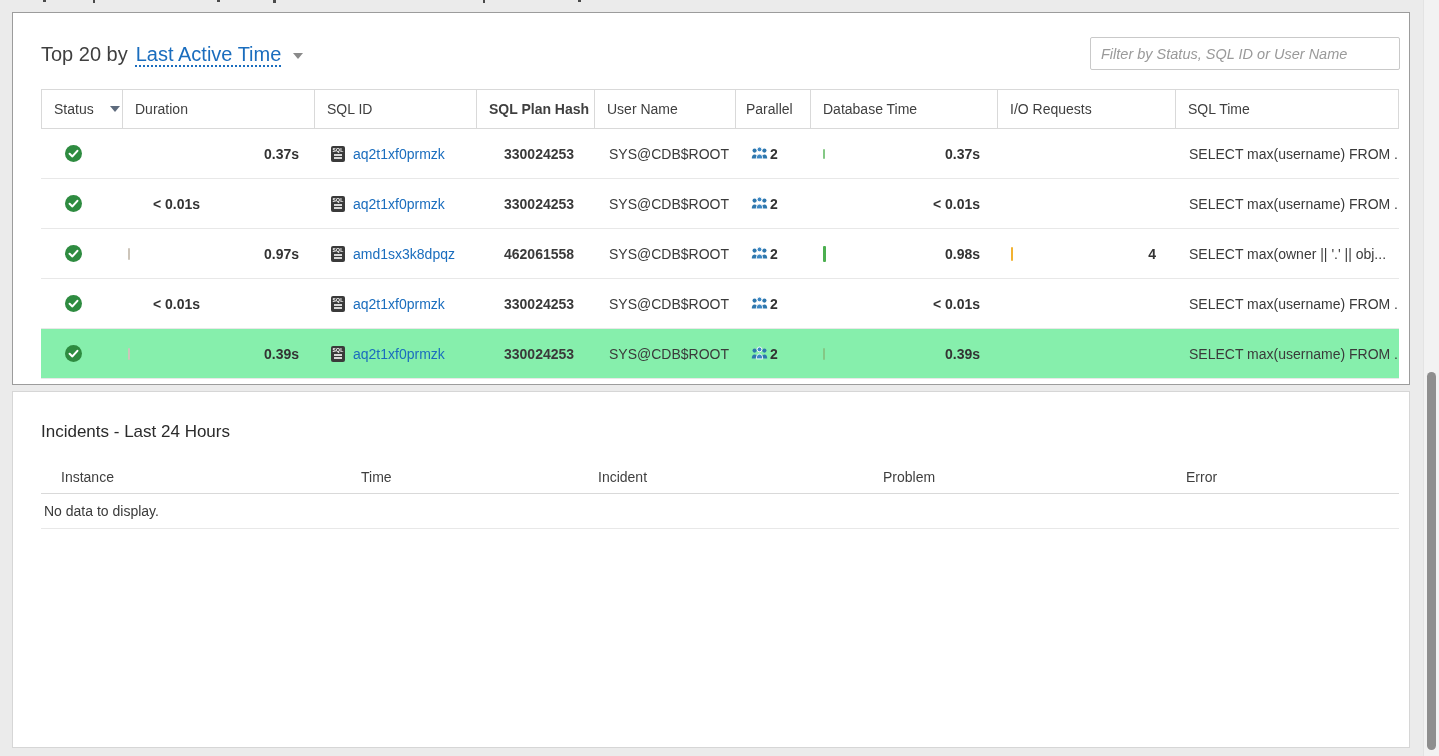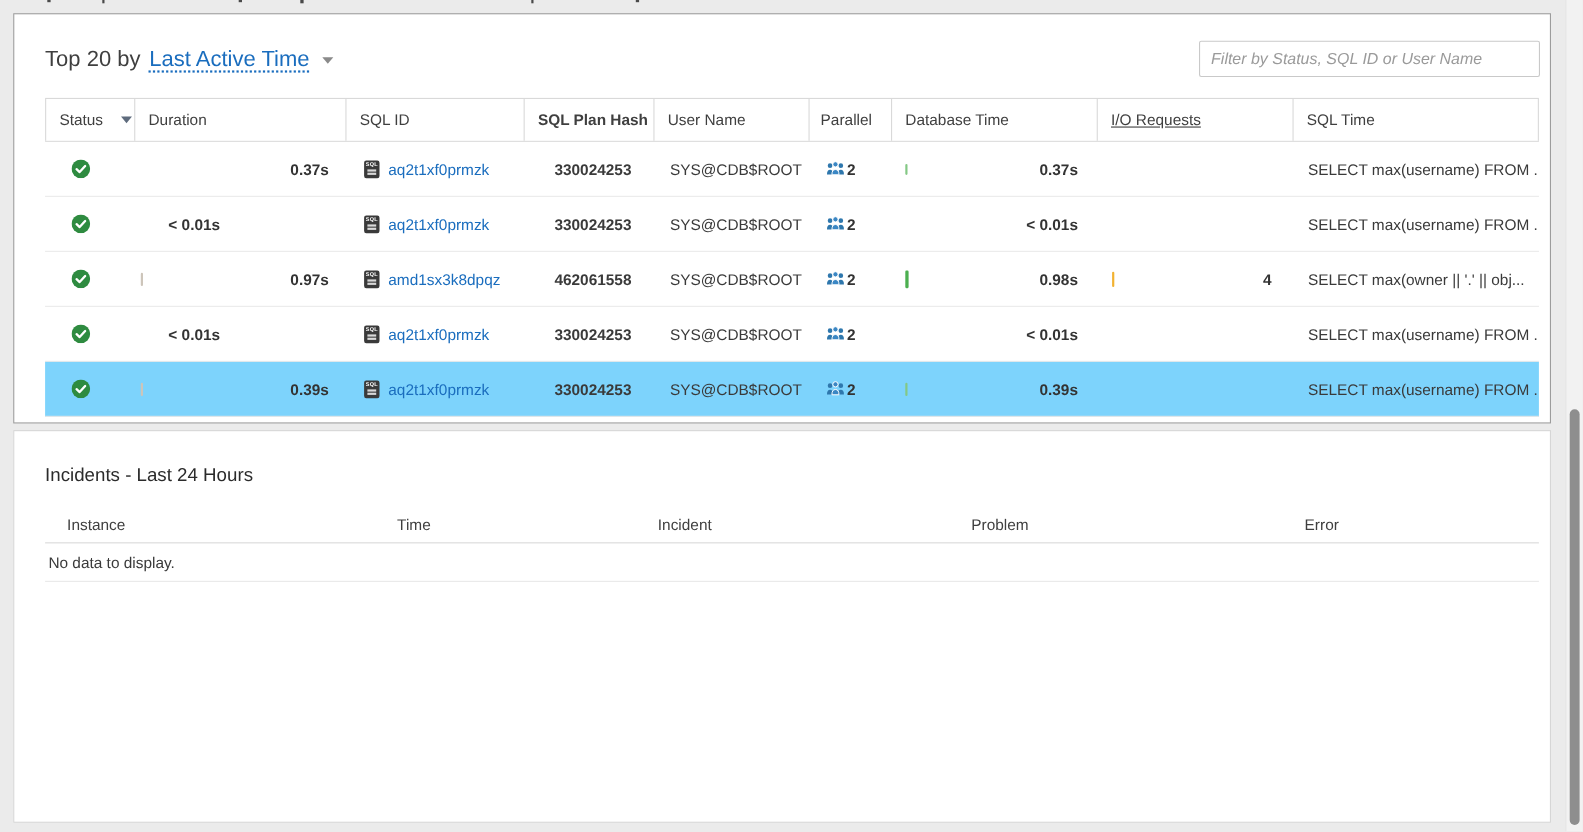--- a/index.html
+++ b/index.html
@@ -23,31 +23,31 @@
     border-top:6px solid #8a8a8a; margin-left:12px; vertical-align:middle; }
   .filter-box { position:absolute; left:1077px; top:24px; width:310px; height:33px; border:1px solid #c9c9c9; border-radius:2px;
     background:#fff; font-family:"Liberation Sans", sans-serif; font-size:14.5px; padding:12px 10px; color:#3a3a3a; }
   .filter-box::placeholder { font-style:italic; color:#9a9a9a; }
 
   
   .tbl { position:absolute; left:28px; top:76px; width:1358px; font-size:14px; }
   .tr { display:flex; width:1358px; }
   .td { flex:0 0 auto; position:relative; }
   .c1{width:82px;} .c2{width:192px;} .c3{width:162px;} .c4{width:118px;font-weight:bold;} .c5{width:141px;}
-  .c6{width:75px;} .c7{width:187px;} .c8{width:178px;text-decoration:underline;} .c9{width:223px;}
+  .c6{width:75px;} .c7{width:187px;} .c8{width:178px;} .c9{width:223px;}
 
   .thead { height:40px; border-top:1px solid #d9d9d9; border-bottom:1px solid #d9d9d9; }
   .thead .td { display:flex; align-items:center; padding-left:12px; border-right:1px solid #d9d9d9; color:#3f3f3f; cursor:pointer; }
   .thead .td:first-child { border-left:1px solid #d9d9d9; }
   .thead .c6 { padding-left:10px; }
   .sort-arrow { display:inline-block; width:0; height:0; border-left:5px solid transparent; border-right:5px solid transparent;
     border-top:6px solid #5e6b7d; margin-left:16px; }
 
   .tbody .tr { height:50px; border-bottom:1px solid #e8e8e8; background:#fff; cursor:pointer; }
-  .tbody .tr.selected { background:#7dd3fc; }
+  .tbody .tr.selected { background:#86efac; }
   .tbody .td { display:flex; align-items:center; }
 
   
   .c1 .okicon { margin-left:24px; width:17px; height:17px; display:block; }
   
   .tick { display:none; position:absolute; top:50%; transform:translateY(-50%); width:2px; border-radius:1px; }
   .c2 .tick { left:5px; } .c7 .tick { left:12px; } .c8 .tick { left:13px; }
   .val { position:absolute; top:50%; transform:translateY(-50%); font-weight:700; color:#333; white-space:nowrap; }
   .c2 .val { right:16px; } .c2 .val.lt { right:auto; left:30px; }
   .c7 .val { right:18px; } .c8 .val { right:20px; }

